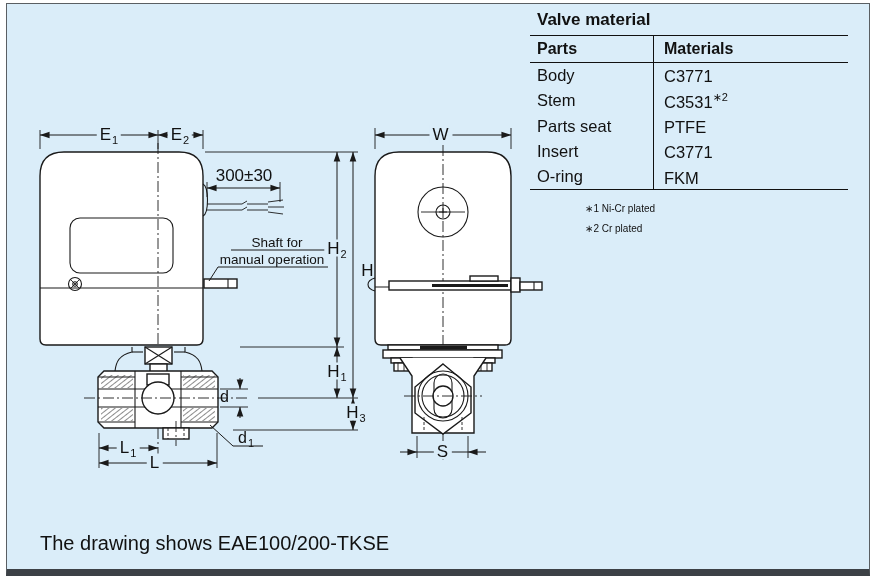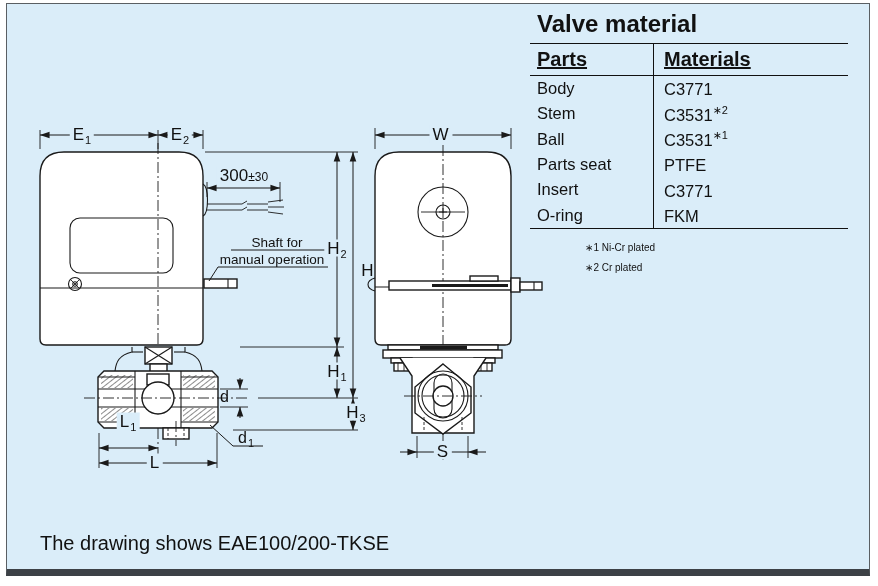--- a/index.html
+++ b/index.html
@@ -20,32 +20,32 @@
   .cl{fill:none;stroke:var(--line);stroke-width:0.9;stroke-dasharray:11 3 2 3;}
   .dl{fill:none;stroke:var(--line);stroke-width:1;}
   .ext{fill:none;stroke:var(--line);stroke-width:0.9;}
   .hv{fill:url(#hatch);stroke:none;}
   .ar{marker-start:url(#arr);marker-end:url(#arr);}
   .are{marker-end:url(#arr);}
   
   .dim{position:absolute;transform:translate(-50%,-50%);font-size:17px;line-height:1;
        background:var(--bg);padding:0 3px;white-space:nowrap;}
   .dim .sub{font-size:11px;position:relative;top:4px;margin-left:1px;}
-  .dim .tol{font-size:12px;}
+  .dim .tol{font-size:17px;}
   .nobg{background:transparent;padding:0;}
   .note-line{position:absolute;transform:translate(-50%,-50%);font-size:13.5px;
        line-height:1;white-space:nowrap;}
   .caption{position:absolute;left:40px;top:488px;font-size:20px;white-space:nowrap;margin-top:44px;}
   
   .vtable{position:absolute;left:530px;top:10px;width:318px;}
-  .vt-title{font-size:24px;font-weight:bold;padding:0 0 5px 7px;
+  .vt-title{font-size:17px;font-weight:bold;padding:0 0 5px 7px;
             border-bottom:1.6px solid #111;}
   .vtable table{width:100%;border-collapse:collapse;border-bottom:1.6px solid #111;}
-  .vtable th{font-size:20px;font-weight:bold;text-align:left;padding:4px 0 4px 7px;
-             border-bottom:1.6px solid #111;text-decoration:underline;}
+  .vtable th{font-size:16px;font-weight:bold;text-align:left;padding:4px 0 4px 7px;
+             border-bottom:1.6px solid #111;}
   .vtable th.c1{width:116px;}
   .vtable td{font-size:16.5px;padding:2.4px 0 2.4px 7px;}
   .vtable td.mat, .vtable th.mat{border-left:1.6px solid #111;padding-left:10px;}
   .vtable sup{font-size:11px;}
   .footnotes{margin-top:9px;padding-left:55px;font-size:10px;line-height:20px;}
 </style>
 </head>
 <body>
 
 <div class="page">
@@ -231,28 +231,28 @@
       <line class="dl" x1="417" y1="452" x2="468" y2="452"></line>
       <line class="dl are" x1="400" y1="452" x2="417" y2="452"></line>
       <line class="dl are" x1="486" y1="452" x2="468" y2="452"></line>
 
       <line class="dl" x1="231" y1="250" x2="328" y2="250"></line>
       <line class="dl" x1="218" y1="267" x2="328" y2="267"></line>
       <line class="dl" x1="218" y1="267" x2="209" y2="281"></line>
     </g>
   </svg>
 
-  <div class="dim" style="left:82px;top:134px"><span>E</span><span class="sub">1</span></div>
+  <div class="dim" style="left:109px;top:134px"><span>E</span><span class="sub">1</span></div>
   <div class="dim" style="left:180px;top:134px"><span>E</span><span class="sub">2</span></div>
   <div class="dim" style="left:244px;top:175px"><span>300</span><span class="tol">±30</span></div>
   <div class="dim" style="left:337px;top:248px"><span>H</span><span class="sub">2</span></div>
   <div class="dim nobg" style="left:368px;top:270px"><span>H</span><span class="sub"></span></div>
   <div class="dim" style="left:337px;top:371px"><span>H</span><span class="sub">1</span></div>
   <div class="dim" style="left:356px;top:412px"><span>H</span><span class="sub">3</span></div>
-  <div class="dim" style="left:128px;top:421px"><span>L</span><span class="sub">1</span></div>
+  <div class="dim" style="left:128px;top:447px"><span>L</span><span class="sub">1</span></div>
   <div class="dim" style="left:155px;top:462px"><span>L</span><span class="sub"></span></div>
   <div class="dim nobg" style="left:225px;top:397px;font-size:16px"><span>d</span><span class="sub"></span></div>
   <div class="dim nobg" style="left:246px;top:438px;font-size:16px"><span>d</span><span class="sub">1</span></div>
   <div class="dim" style="left:441px;top:134px"><span>W</span><span class="sub"></span></div>
   <div class="dim" style="left:443px;top:451px"><span>S</span><span class="sub"></span></div>
 
   <div class="note-line" style="left:277px;top:243px">Shaft for</div>
   <div class="note-line" style="left:272px;top:260px">manual operation</div>
 
   <div class="caption">The drawing shows EAE100/200-TKSE</div>
@@ -267,24 +267,20 @@
         </tr>
       </thead>
       <tbody>
         <tr>
             <td>Body</td>
             <td class="mat"><span>C3771</span><sup></sup></td>
           </tr>
         <tr>
             <td>Stem</td>
             <td class="mat"><span>C3531</span><sup>∗2</sup></td>
-          </tr>
-        <tr>
-            <td>Ball</td>
-            <td class="mat"><span>C3531</span><sup>∗1</sup></td>
           </tr>
         <tr>
             <td>Parts seat</td>
             <td class="mat"><span>PTFE</span><sup></sup></td>
           </tr>
         <tr>
             <td>Insert</td>
             <td class="mat"><span>C3771</span><sup></sup></td>
           </tr>
         <tr>

